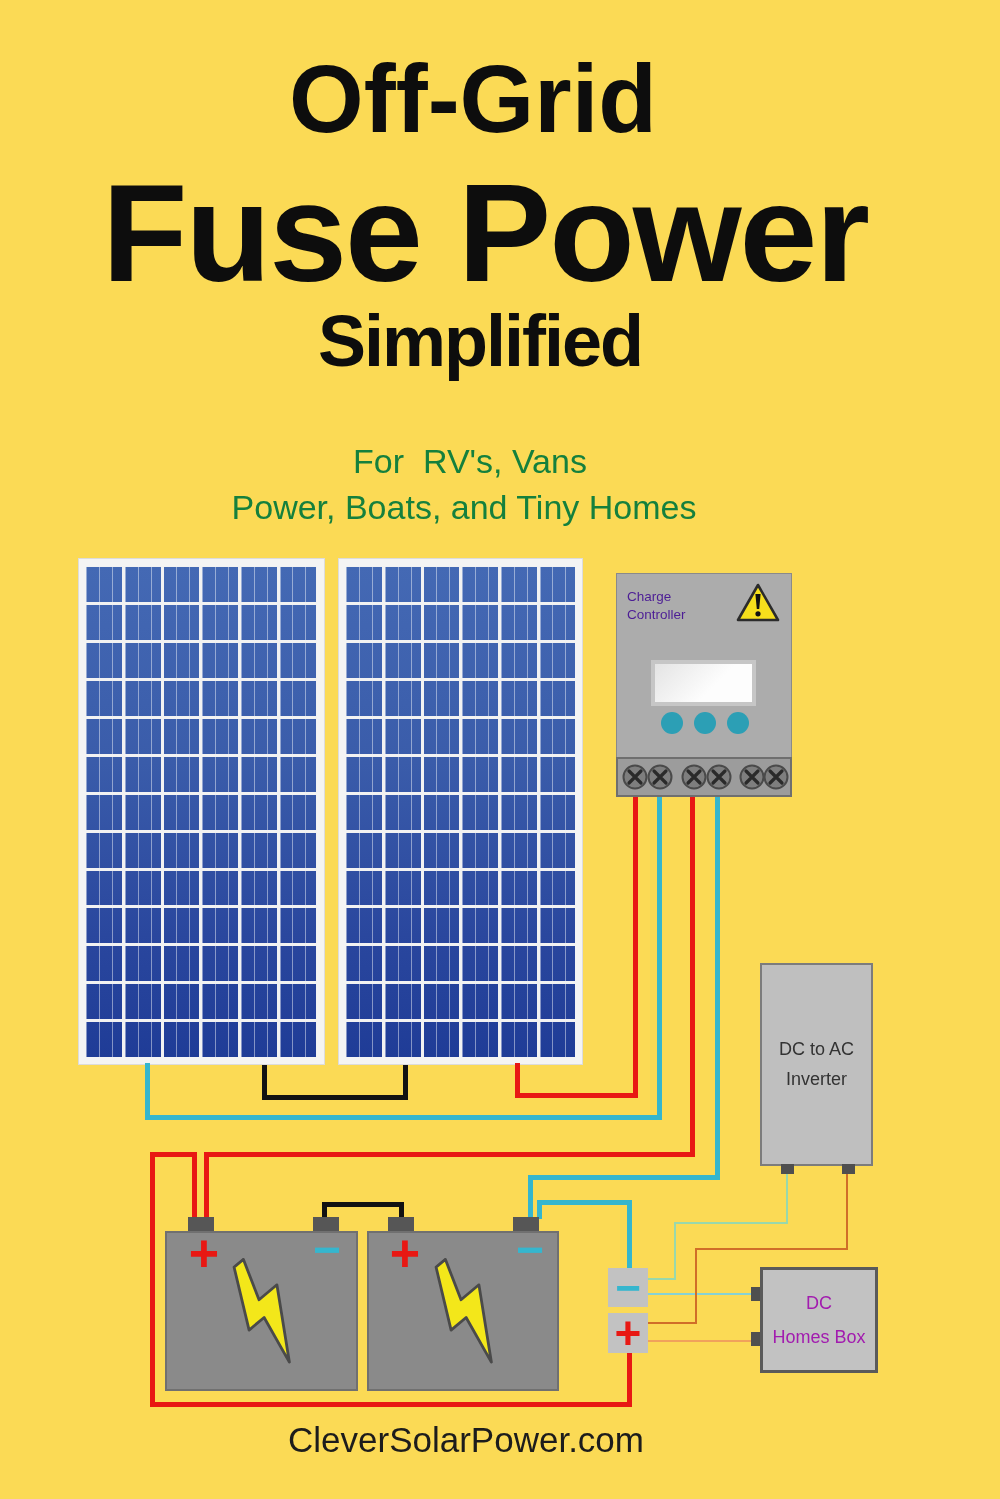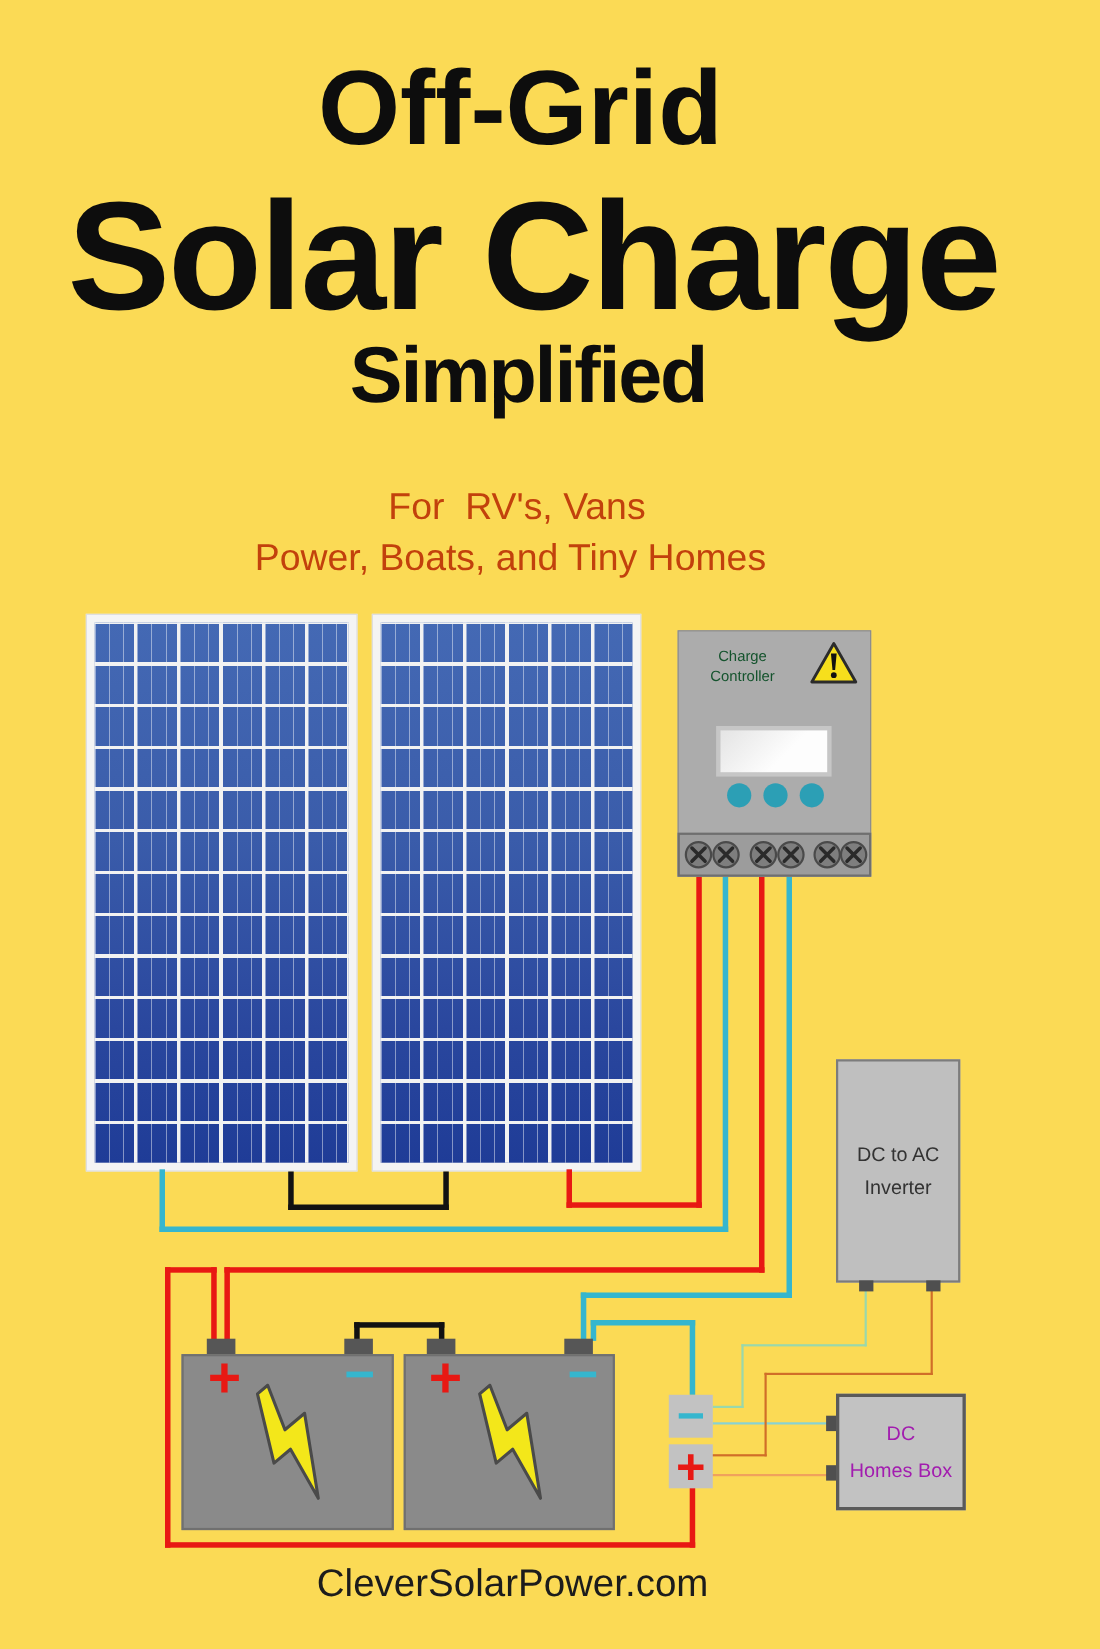--- a/index.html
+++ b/index.html
@@ -17,41 +17,41 @@
   }
   *{margin:0;padding:0;box-sizing:border-box}
   html,body{width:1000px;height:1499px;overflow:hidden}
   body{background:var(--bg);font-family:"Liberation Sans",sans-serif;position:relative}
   .abs{position:absolute}
   .ctr{text-align:center}
   
   .h1{top:44px;left:0;width:946px;font-size:96px;font-weight:bold;color:#0d0d0d}
   .h2{top:152px;left:0;width:970px;font-size:140px;font-weight:bold;letter-spacing:-2px;color:#0d0d0d}
   .h3{top:300px;left:0;width:960px;font-size:72px;font-weight:bold;letter-spacing:-2px;color:#0d0d0d}
-  .sub{font-size:34px;color:#c2410c;white-space:pre}
+  .sub{font-size:34px;color:#15803d;white-space:pre}
   .sub1{top:442px;left:0;width:940px}
   .sub2{top:488px;left:0;width:928px}
   .footer{top:1420px;left:0;width:932px;font-size:35px;color:#1c1c1c}
   
   .panel{background:#F4F4F4;border:1px solid #DCDCDC;padding:7px}
   .panel-grid{width:100%;height:100%;
     background:
       repeating-linear-gradient(0deg, transparent 0, transparent 34.9px, #F2F2F2 34.9px, #F2F2F2 37.9px),
       repeating-linear-gradient(90deg, transparent 0, transparent 35.8px, #F2F2F2 35.8px, #F2F2F2 38.8px),
       repeating-linear-gradient(90deg, rgba(255,255,255,.45) 0 1px, transparent 1px 12.9px),
       linear-gradient(180deg, #4469B4 0%, #3A5CAA 40%, #2A479E 75%, #1F3C97 100%);
   }
   
   .w{position:absolute}
   .red{background:var(--red)} .cyan{background:var(--cyan)} .blk{background:var(--blk)}
   .tg{background:var(--thin-green)} .tc{background:var(--thin-cyan)}
   .tod{background:var(--thin-orange-dk)} .tol{background:var(--thin-orange-lt)}
   
   .controller{left:616px;top:573px;width:176px;height:224px;background:var(--gray-box);border:1px solid #8A8A8A}
-  .cc-label{position:absolute;left:10px;top:14px;width:96px;font-size:13.5px;line-height:1.3;color:#14532d;text-align:center}
+  .cc-label{position:absolute;left:10px;top:14px;width:96px;font-size:13.5px;line-height:1.3;color:#4c1d95;text-align:left}
   .lcd{position:absolute;left:34px;top:86px;width:105px;height:46px;background:#C6C6C6}
   .lcd-inner{position:absolute;left:4px;top:4px;right:4px;bottom:4px;background:linear-gradient(135deg,#E4E4E4,#FDFDFD 60%)}
   .btn{position:absolute;width:22px;height:22px;border-radius:50%;background:#2C9FB5;top:138px}
   .term-strip{position:absolute;left:-1px;right:-1px;bottom:-1px;height:40px;background:#9C9C9C;border:2px solid #6F6F6F}
   
   .battery{background:#8A8A8A;border:2px solid #707070}
   .bterm{position:absolute;width:26px;height:14px;background:var(--dark-term)}
   .bplus{position:absolute;font-weight:bold;font-size:52px;color:var(--red);transform:translate(-50%,-50%)}
   .bminus{position:absolute;font-weight:bold;font-size:48px;color:var(--cyan);transform:translate(-50%,-54%)}
   
@@ -65,21 +65,21 @@
   .invbox div{font-size:18px;color:#333}
   .fusebox{left:760px;top:1267px;width:118px;height:106px;background:var(--gray-box2);border:3px solid #5A5A5A;
     display:flex;flex-direction:column;align-items:center;justify-content:center;gap:13px}
   .fusebox div{font-size:18px;color:#a21caf}
   .stub{position:absolute;background:#4F4F4F}
 </style>
 </head>
 <body>
 
 <div class="abs ctr h1">Off-Grid</div>
-<div class="abs ctr h2">Solar Charge</div>
+<div class="abs ctr h2">Fuse Power</div>
 <div class="abs ctr h3">Simplified</div>
 <div class="abs ctr sub sub1">For  RV's, Vans</div>
 <div class="abs ctr sub sub2">Power, Boats, and Tiny Homes</div>
 
 <div class="abs panel" style="left:78px;top:558px;width:247px;height:507px">
   <div class="panel-grid"></div>
 </div>
 <div class="abs panel" style="left:338px;top:558px;width:245px;height:507px">
   <div class="panel-grid"></div>
 </div>

